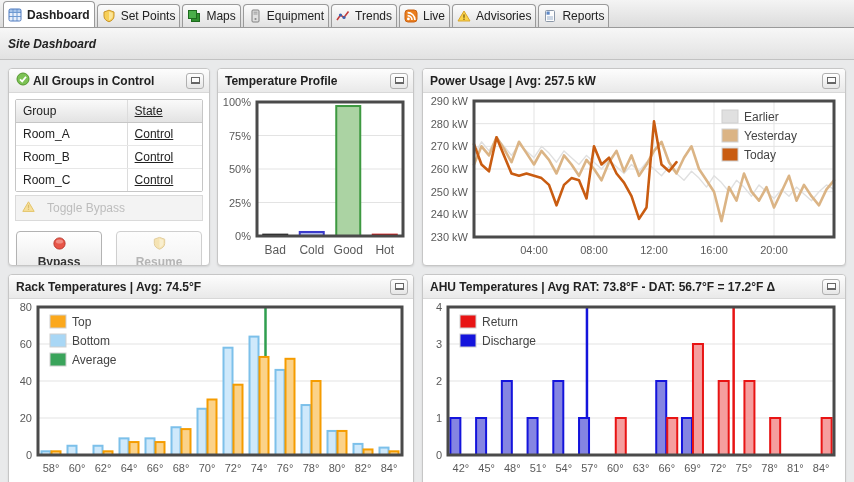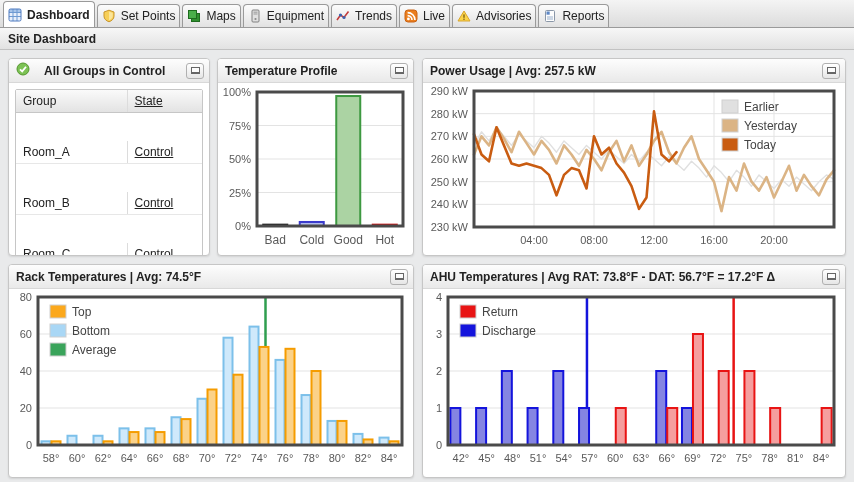--- a/index.html
+++ b/index.html
@@ -24,35 +24,35 @@
     background:linear-gradient(#fcfcfc,#e2e2e2);
     font-size:12px; color:#222; cursor:pointer; white-space:nowrap;
   }
   .tab.active {
     height:26px; background:#fff; font-weight:bold; z-index:2;
   }
   .tab .ticon { width:14px; height:14px; display:inline-block; }
   .tab .ticon svg { display:block; }
   
   .subheader {
-    height:22px; background:linear-gradient(#f7f7f7,#e2e2e2);
+    height:32px; background:linear-gradient(#f7f7f7,#e2e2e2);
     border-bottom:1px solid #c2c2c2;
     display:flex; align-items:center; padding-left:8px;
-    font-size:12px; font-weight:bold; color:#222;
+    font-size:12px; font-weight:bold; color:#222;font-style:italic;
   }
   
   .content { position:relative; height:432px; }
   .panel {
     position:absolute; background:#fff;
     border:1px solid #c6c6c6; border-radius:4px;
     box-shadow:0 1px 2px rgba(0,0,0,.10);
     overflow:hidden;
   }
   .phead {
-    height:24px; display:flex; align-items:center; gap:14px;
+    height:24px; display:flex; align-items:center; gap:3px;
     padding:0 5px 0 7px;
     background:linear-gradient(#fdfdfd,#e9e9e9);
     border-bottom:1px solid #d8d8d8;
     font-size:12px; font-weight:bold; color:#222;
   }
   .phead .ptitle { white-space:nowrap; overflow:hidden; }
   .minbtn {
     margin-left:auto; width:18px; height:16px; flex:0 0 auto;
     border:1px solid #b0b0b0; border-radius:3px;
     background:linear-gradient(#ffffff,#e6e6e6);
@@ -67,21 +67,21 @@
   #panel-power  { left:422px; top:8px;  width:424px; height:198px; }
   #panel-rack   { left:8px;  top:214px; width:406px; height:214px; }
   #panel-ahu    { left:422px; top:214px; width:424px; height:214px; }
   
   .gbody { padding:6px; }
   .gtable { border:1px solid #c6c6c6; border-radius:2px; font-size:12px; color:#222; }
   .gthead { display:flex; background:linear-gradient(#fafafa,#e3e3e3); border-bottom:1px solid #c6c6c6; }
   .gcell { padding:4px 7px; }
   .gc1 { width:60%; border-right:1px solid #dcdcdc; }
   .gc2 { flex:1;text-decoration:underline; }
-  .gtr { display:flex; background:#fff; border-bottom:1px solid #e7e7e7; cursor:pointer;margin-top:28px; }
+  .gtr { display:flex; background:#fff; border-bottom:1px solid #e7e7e7; cursor:pointer; }
   .gtr:last-child { border-bottom:none; }
   .toggle-strip {
     margin-top:3px; border:1px solid #dadada; background:#f3f3f3;
     display:flex; align-items:center; gap:12px; padding:4px 6px;
     font-size:12px; color:#bdbdbd;
   }
   .btnrow { display:flex; justify-content:center; gap:14px; margin-top:10px; }
   .bigbtn {
     width:86px; padding:4px 0 4px;
     border:1px solid #b3b3b3; border-radius:4px;
@@ -234,20 +234,27 @@
         </svg></span>
         <span>Toggle Bypass</span>
       </div>
       <div class="btnrow">
         <div class="bigbtn">
           <span><svg width="15" height="15">
             <circle cx="7.5" cy="7.5" r="5.6" fill="#e85548" stroke="#bb382c"></circle>
             <ellipse cx="7.5" cy="5.4" rx="3.6" ry="2" fill="#f29b92" opacity="0.8"></ellipse>
           </svg></span>
           <span>Bypass</span>
+        </div>
+        <div class="bigbtn disabled">
+          <span style="opacity:.55"><svg width="15" height="15">
+            <path d="M7.5 1.4 L12.7 3.2 V7.6 C12.7 10.4 10.3 12.2 7.5 13.2 C4.7 12.2 2.3 10.4 2.3 7.6 V3.2 Z" fill="#f2d27a" stroke="#cfa94f"></path>
+            <path d="M7.5 2.8 L11.3 4.1 V7.5 C11.3 9.5 9.5 10.9 7.5 11.7 Z" fill="#f9e7ae"></path>
+          </svg></span>
+          <span>Resume</span>
         </div>
       </div>
     </div>
   </div>
 
   <div class="panel" id="panel-temp">
     <div class="phead">
       <span class="ptitle">Temperature Profile</span>
       <span class="minbtn">
           <span class="glyph"></span>

